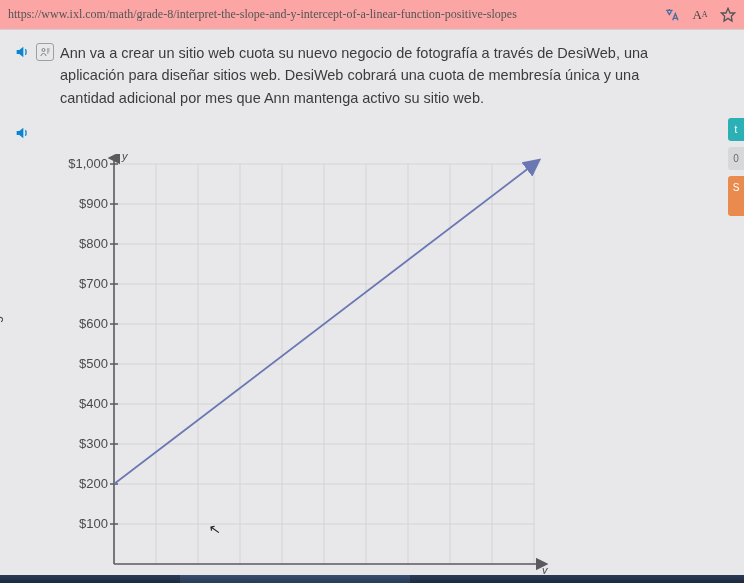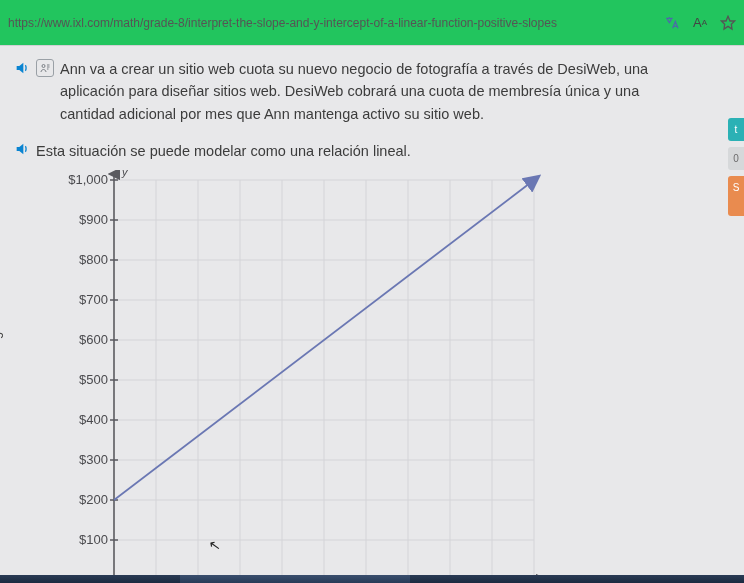--- a/index.html
+++ b/index.html
@@ -5,29 +5,30 @@
   * { box-sizing: border-box; margin: 0; padding: 0; }
   body {
     font-family: Arial, sans-serif;
     background: #e8e8ea;
     width: 744px;
     height: 583px;
     overflow: hidden;
     position: relative;
   }
   .address-bar {
-    background: #22c55e;
-    height: 46px;
+    background: #fca5a5;
+    height: 30px;
     display: flex;
     align-items: center;
     padding: 0 8px;
     border-bottom: 1px solid #d0d0d4;
     font-size: 12px;
     color: #555;
     gap: 10px;
+    font-family: Liberation Serif, serif;
   }
   .url { flex: 1; white-space: nowrap; overflow: hidden; }
   .addr-icons { display: flex; gap: 12px; align-items: center; color: #444; }
   .addr-icon { width: 16px; height: 16px; display: flex; align-items: center; justify-content: center; }
   .content {
     padding: 12px 14px 0 14px;
     color: #3c3c3c;
     font-size: 14.5px;
     line-height: 1.55;
   }
@@ -129,21 +130,20 @@
     </span>
     <span class="para1">Ann va a crear un sitio web cuota su nuevo negocio de fotografía a través de DesiWeb, una aplicación para diseñar sitios web. DesiWeb cobrará una cuota de membresía única y una cantidad adicional por mes que Ann mantenga activo su sitio web.</span>
   </div>
   <div class="line2">
     <span class="speaker">
       <svg viewBox="0 0 24 24" width="16" height="16" fill="#0a84d1">
           <path d="M4 9v6h4l6 5V4L8 9H4z"></path>
           <path d="M17 8c1.5 1.5 1.5 6.5 0 8" fill="none" stroke="#0a84d1" stroke-width="2"></path>
         </svg>
     </span>
-    <span>Esta situación se puede modelar como una relación lineal.</span>
   </div>
 
   <div class="chart-wrap">
     <div class="ylabel-rot">Total gastado</div>
     <svg class="chart" width="510" height="420">
       <defs>
         <marker id="arrY" markerWidth="8" markerHeight="8" refX="4" refY="4" orient="auto">
           <path d="M0 8 L4 0 L8 8 Z" fill="#5a5a5f"></path>
         </marker>
         <marker id="arrX" markerWidth="8" markerHeight="8" refX="4" refY="4" orient="auto">

